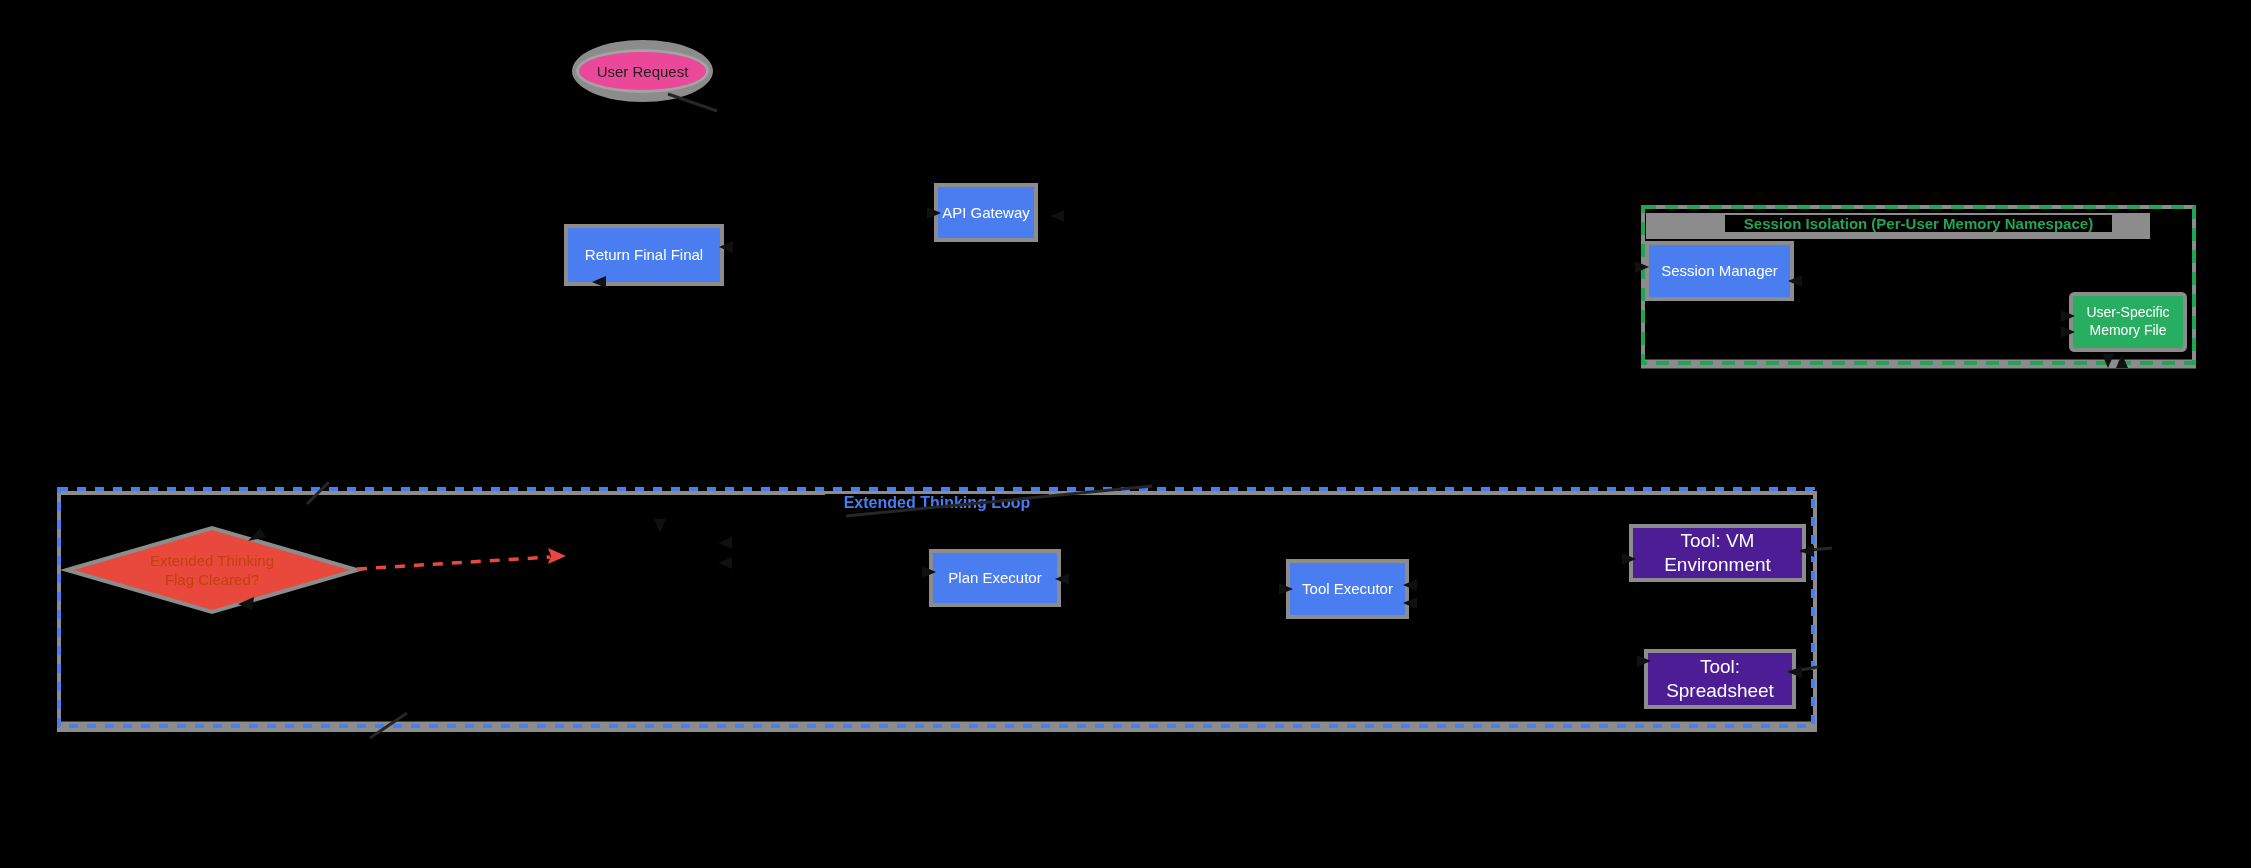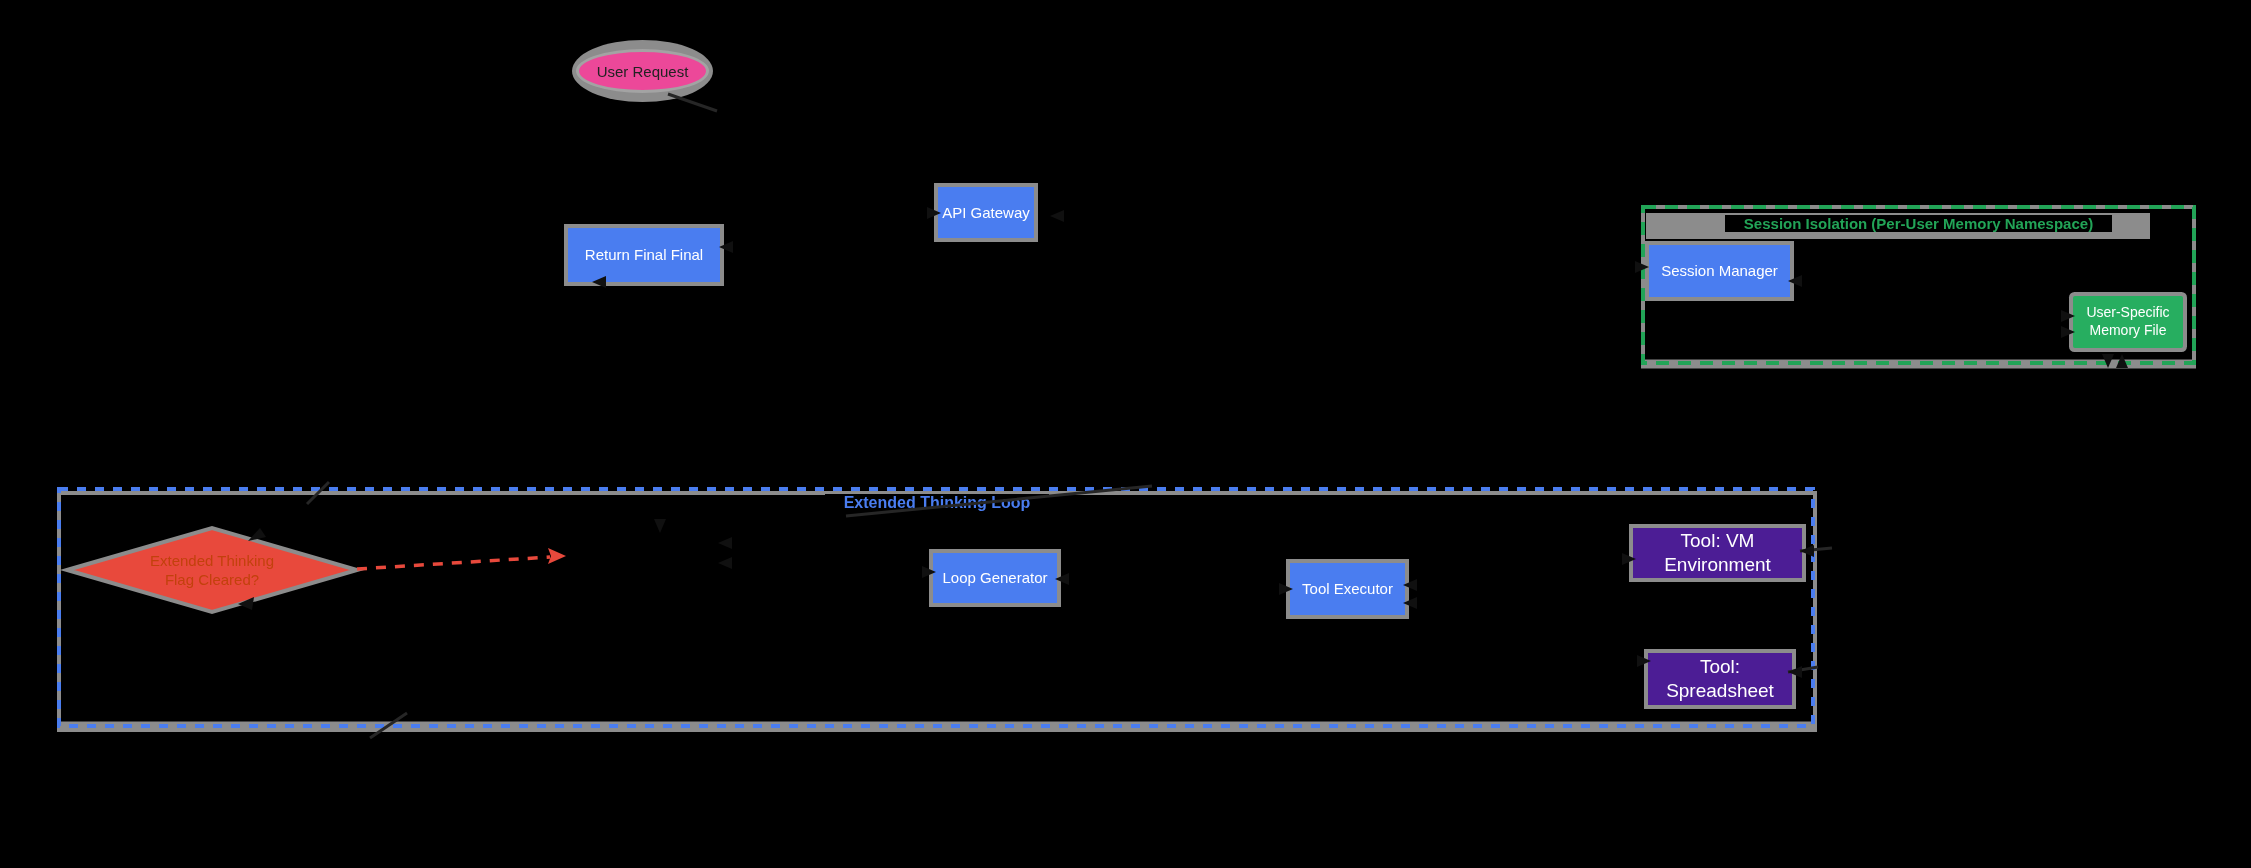--- a/index.html
+++ b/index.html
@@ -60,21 +60,21 @@
   </div>
 
   <div class="ellipse-back"></div>
   <div class="start">User Request</div>
 
   <div class="node blue" style="left:938px;top:187px;width:96px;height:51px;">API Gateway</div>
   <div class="node blue" style="left:568px;top:228px;width:152px;height:54px;">Return Final Final</div>
   <div class="node blue" style="left:1649px;top:245px;width:141px;height:52px;">Session Manager</div>
   <div class="node greenfill" style="left:2073px;top:296px;width:110px;height:52px;">User-Specific
 Memory File</div>
-  <div class="node blue" style="left:933px;top:553px;width:124px;height:50px;">Loop Generator</div>
+  <div class="node blue" style="left:933px;top:553px;width:124px;height:50px;">Plan Executor</div>
   <div class="node blue" style="left:1290px;top:563px;width:115px;height:52px;">Tool Executor</div>
   <div class="node orange" style="left:1633px;top:528px;width:169px;height:50px;">Tool: VM Environment</div>
   <div class="node orange" style="left:1648px;top:653px;width:144px;height:52px;">Tool: Spreadsheet</div>
 
   <div class="diamond-text">Extended Thinking
 Flag Cleared?</div>
 
   <svg class="layer" id="edge-layer">
 
     <g>

